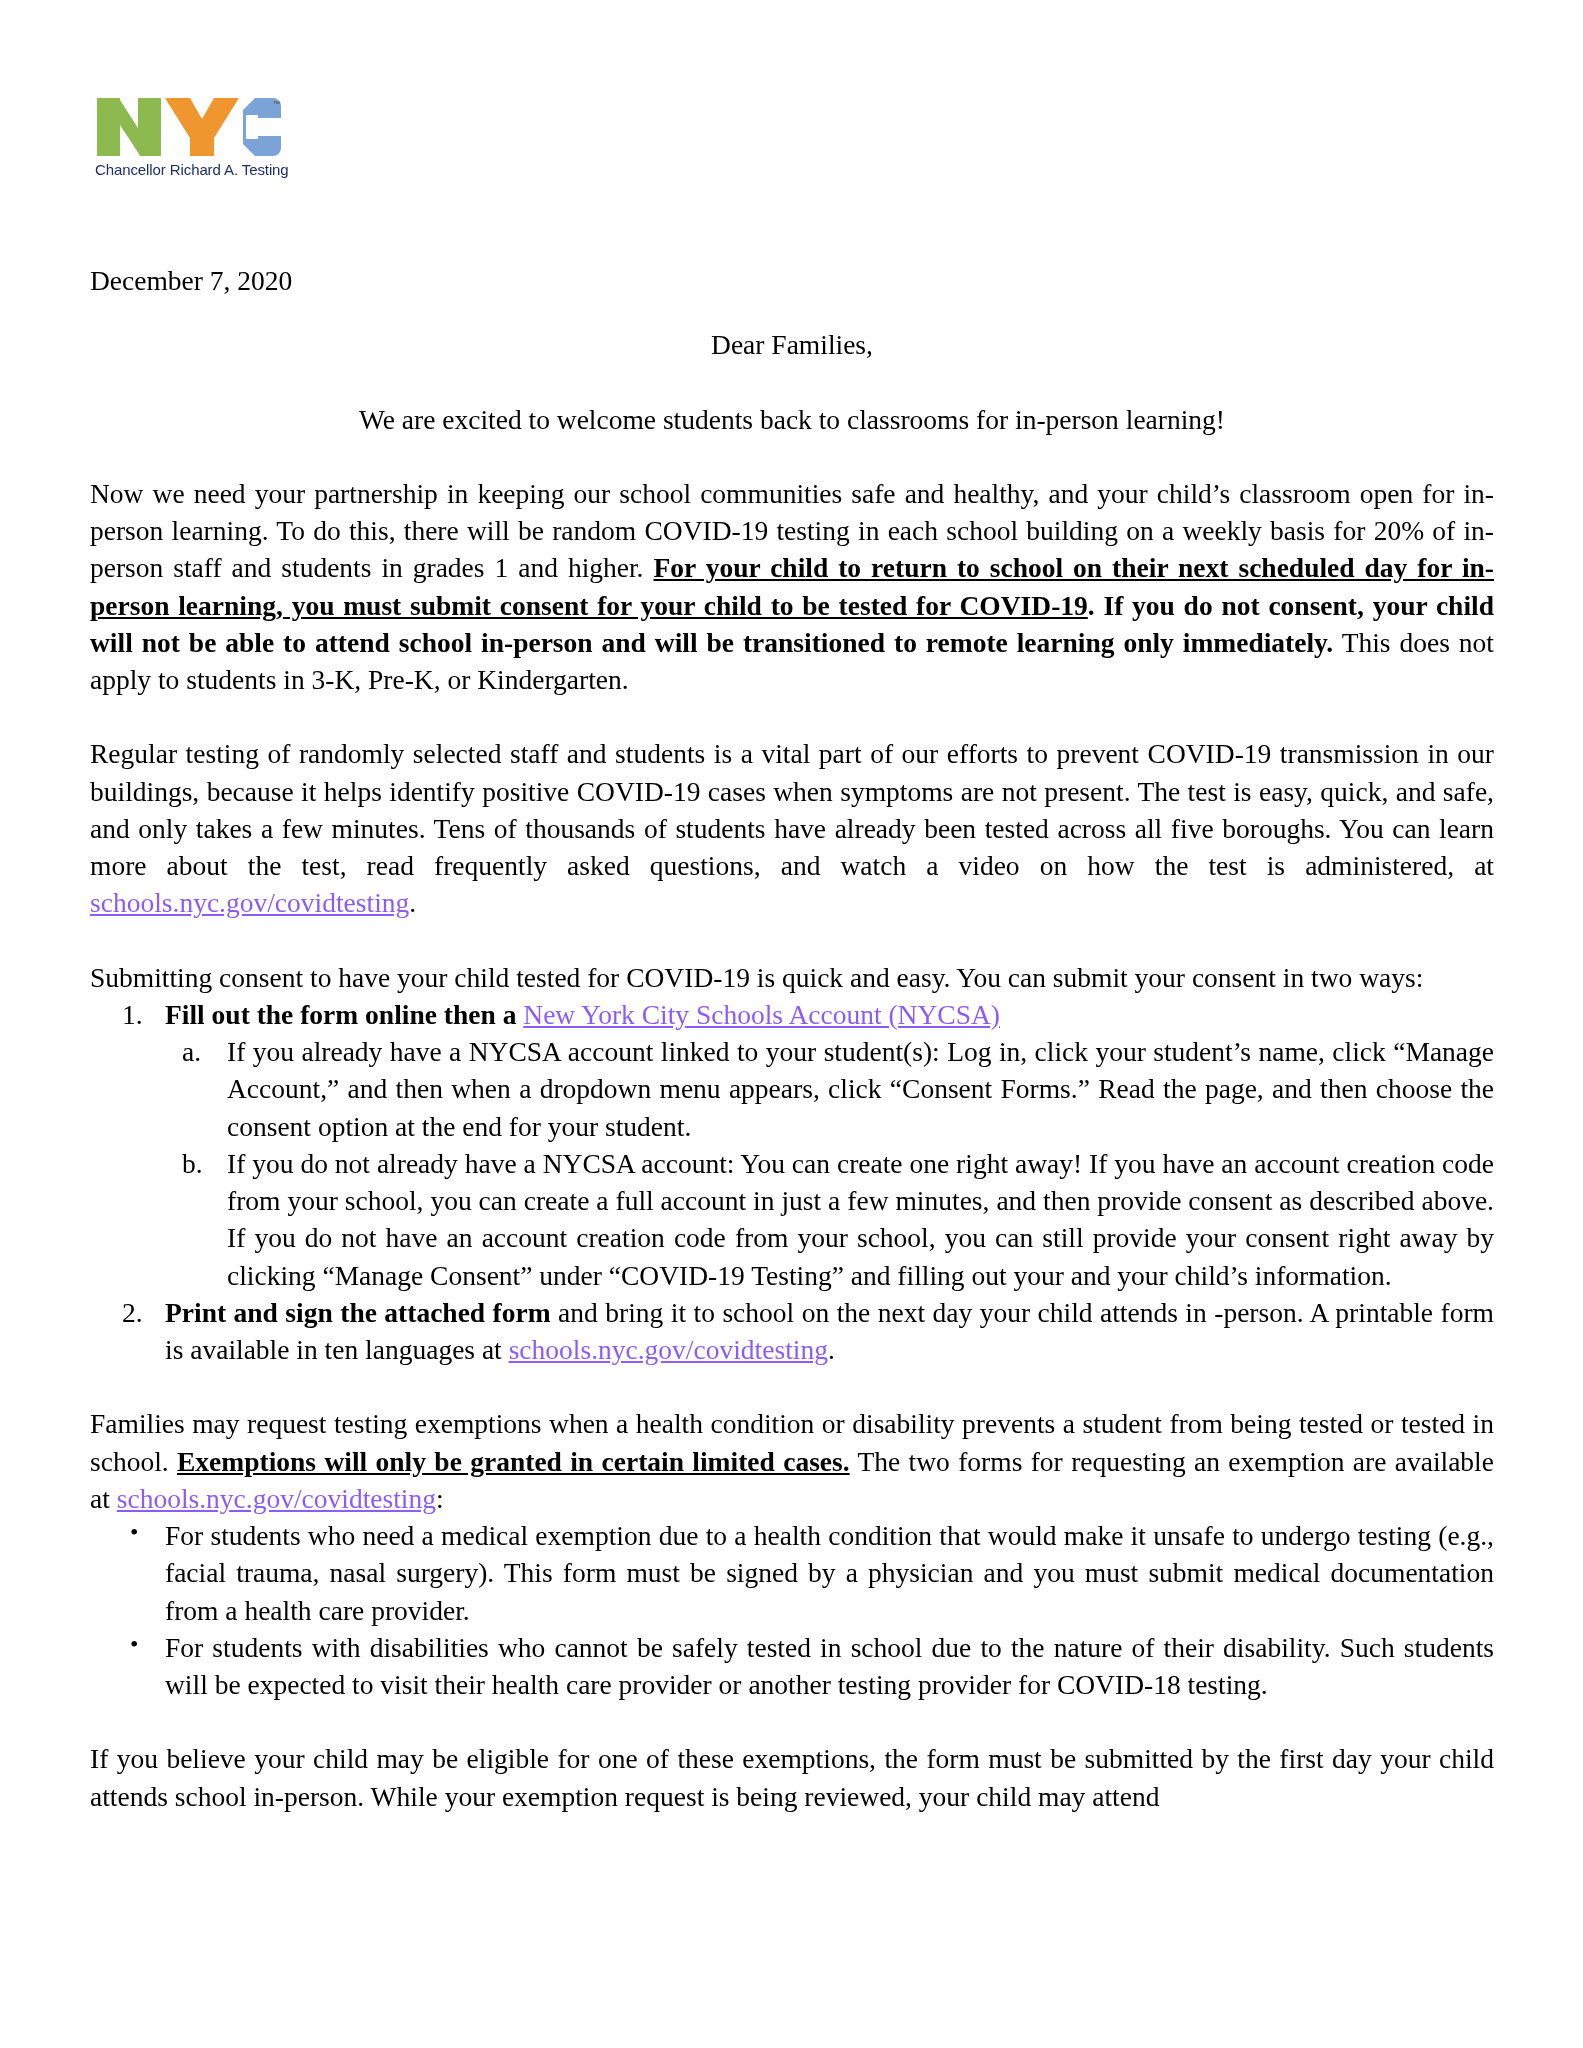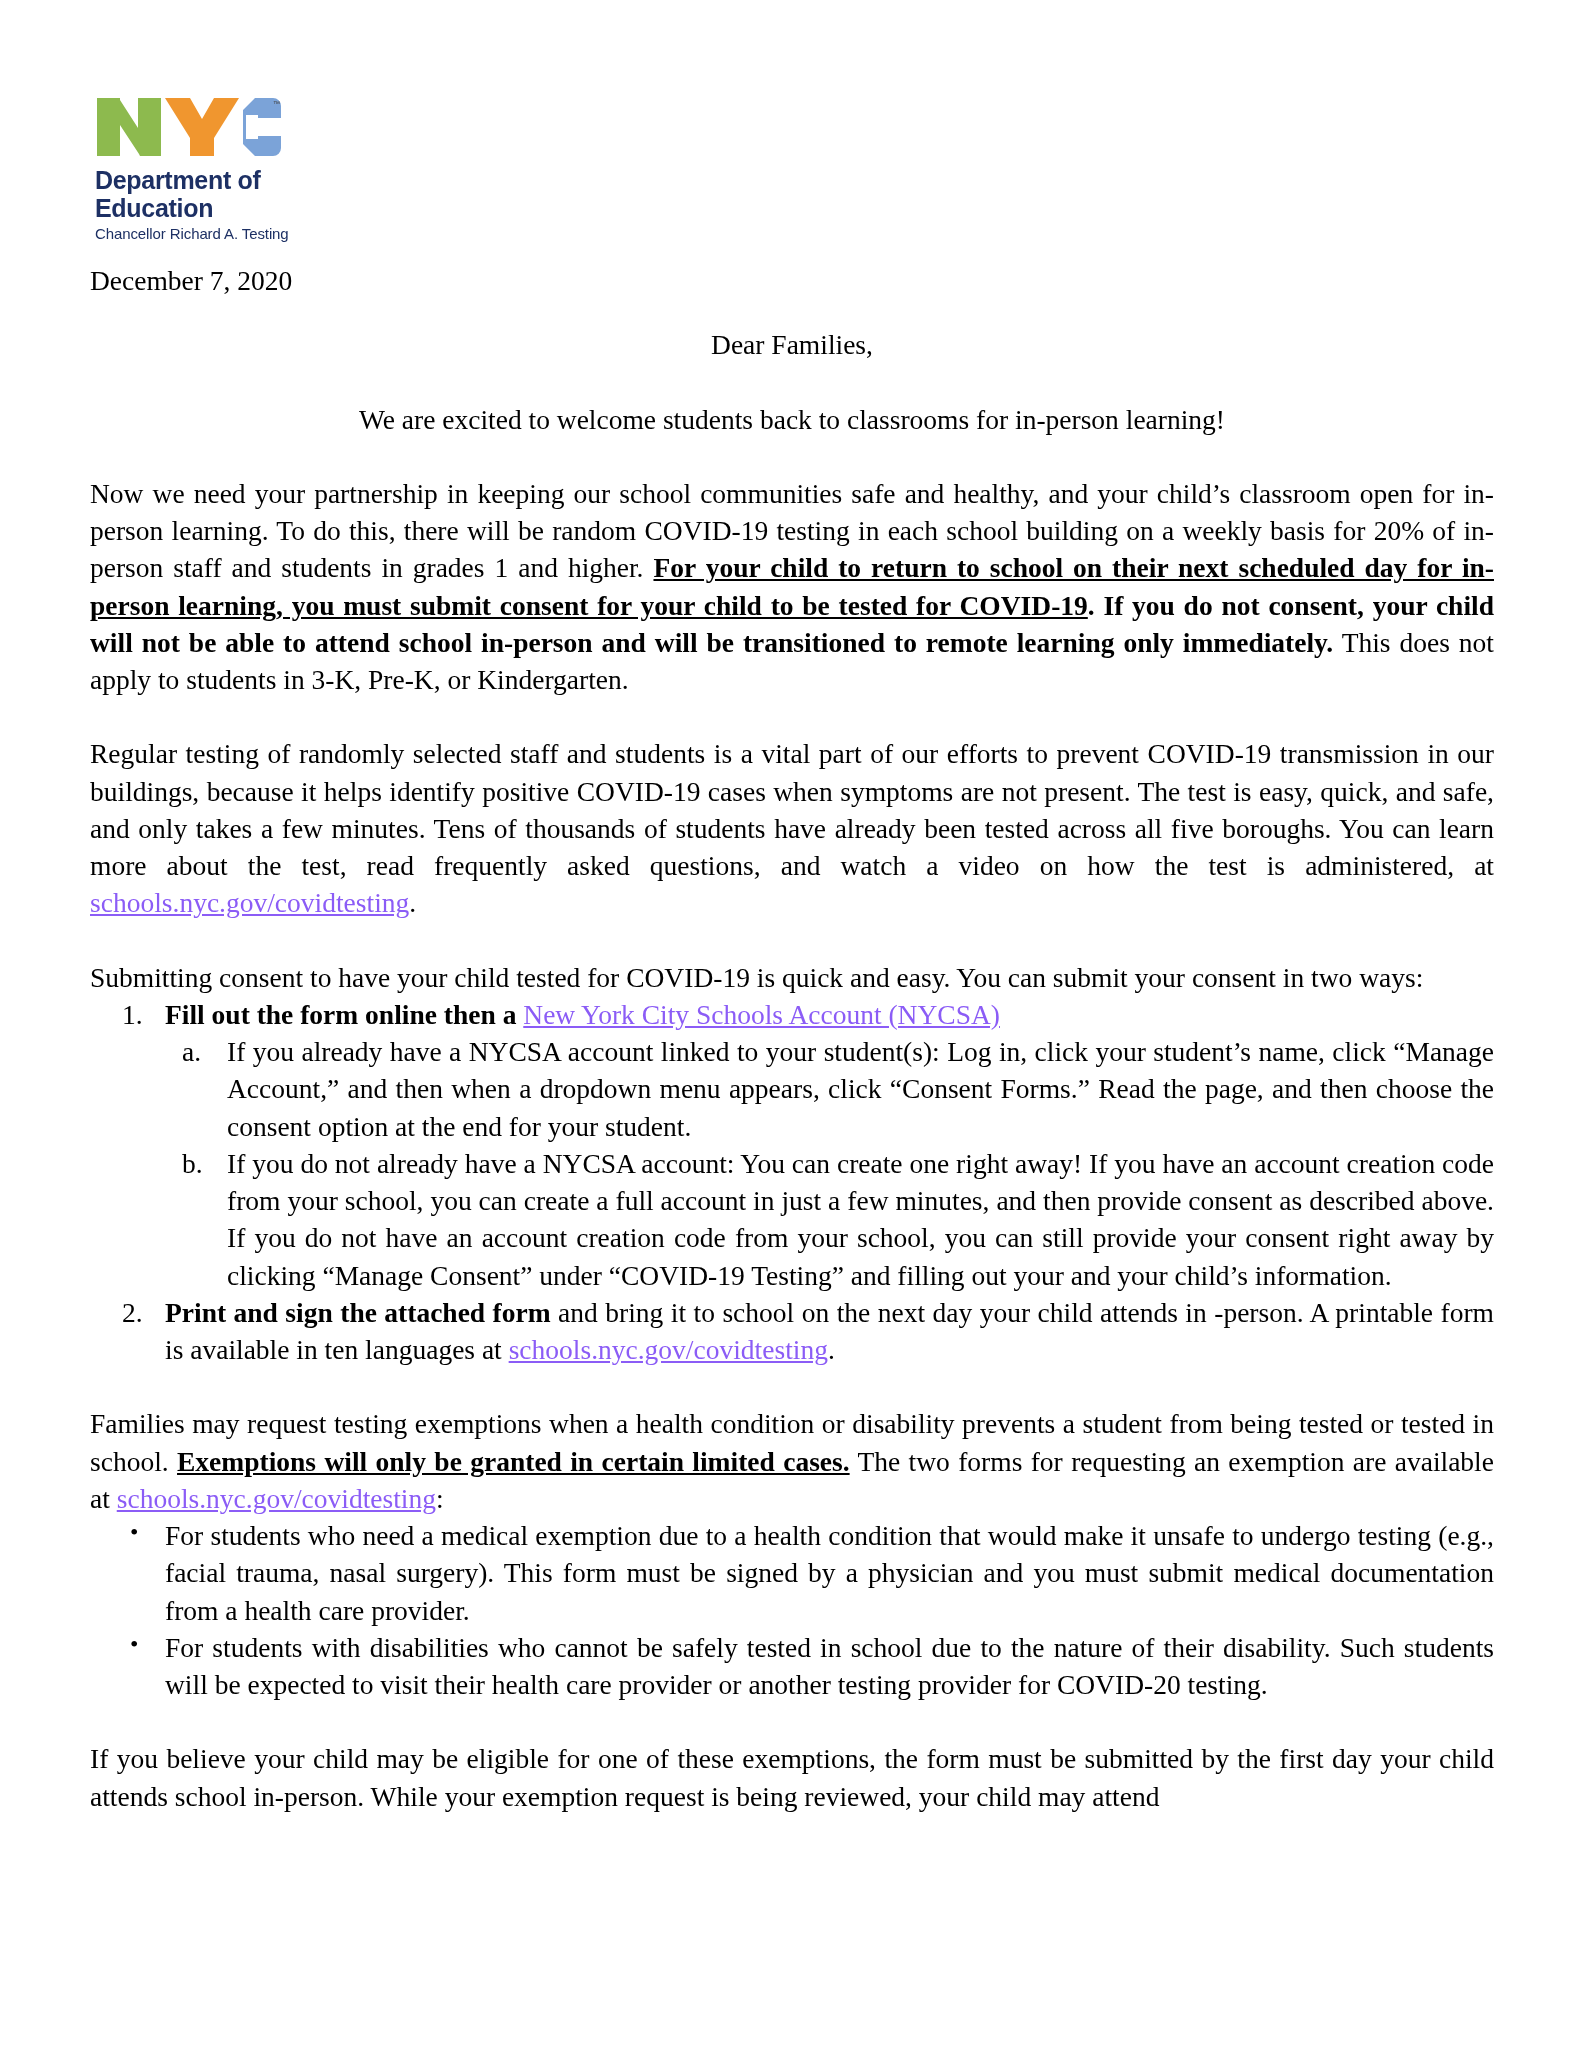--- a/index.html
+++ b/index.html
@@ -148,24 +148,20 @@
   <div class="letterhead">
     <svg class="nyc-logo" width="188" height="62" viewBox="0 0 188 62" aria-label="NYC">
 
       <path fill="#8dba4e" d="M2 2 h23 v2 l18 28 V2 h23 v58 H45 l-1 -2 -19 -29 v31 H2 Z"></path>
 
       <path fill="#f0962f" d="M70 2 h25 l12 21 12 -21 h25 l-25 40 v18 h-24 V42 Z"></path>
 
       <path fill="#7ba3d8" d="M160 2 h18 a8 8 0 0 1 8 8 v12 h-23 v-3 h-12 v24 h12 v-3 h23 v12 a8 8 0 0 1 -8 8 h-18 l-12 -12 V14 Z"></path>
       <text x="178" y="10" font-family="Liberation Sans, sans-serif" font-size="7" fill="#444">™</text>
     </svg>
-    <div class="logo-wordmark">
-      <div>Department of</div>
-      <div>Education</div>
-    </div>
     <div class="logo-chancellor">Chancellor Richard A. Testing</div>
   </div>
 
   <div class="doc-body">
 
     <div class="date-line">December 7, 2020</div>
 
     <p class="para left">Dear Families,</p>
 
     <div class="spacer"></div>
@@ -209,21 +205,21 @@
 
     <p class="para"><span>Families may request testing exemptions when a health condition or disability prevents a student from being tested or tested in school. </span><span class="bu">Exemptions will only be granted in certain limited cases.</span><span> The two forms for requesting an exemption are available at </span><a class="lnk" href="#">schools.nyc.gov/covidtesting</a><span>:</span></p>
 
     <ul class="bullet-list">
       <li>
         <span class="marker">•</span>
         <span>For students who need a medical exemption due to a health condition that would make it unsafe to undergo testing (e.g., facial trauma, nasal surgery).  This form must be signed by a physician and you must submit medical documentation from a health care provider.</span>
       </li>
       <li>
         <span class="marker">•</span>
-        <span>For students with disabilities who cannot be safely tested in school due to the nature of their disability. Such students will be expected to visit their health care provider or another testing provider for COVID-20 testing.</span>
+        <span>For students with disabilities who cannot be safely tested in school due to the nature of their disability. Such students will be expected to visit their health care provider or another testing provider for COVID-18 testing.</span>
       </li>
     </ul>
 
     <div class="spacer"></div>
 
     <p class="para">If you believe your child may be eligible for one of these exemptions, the form must be submitted by the first day your child attends school in-person. While your exemption request is being reviewed, your child may attend</p>
 
   </div>
 </div>
 

